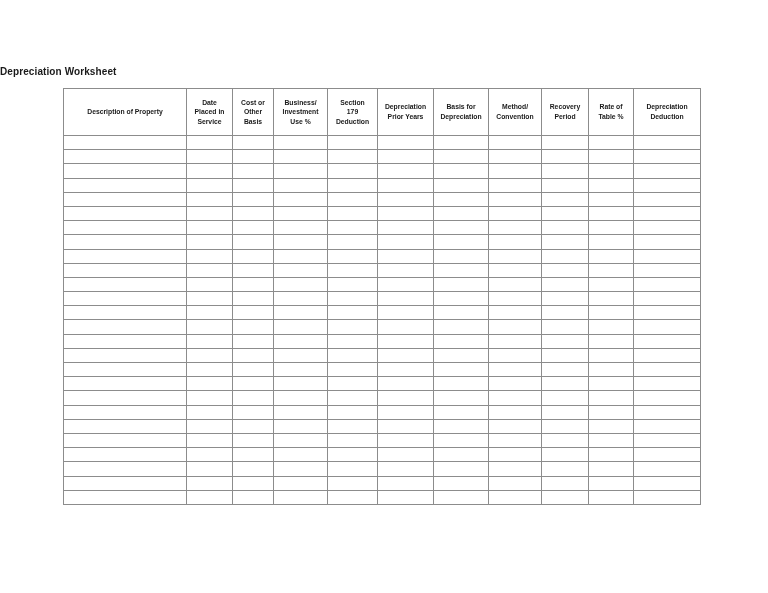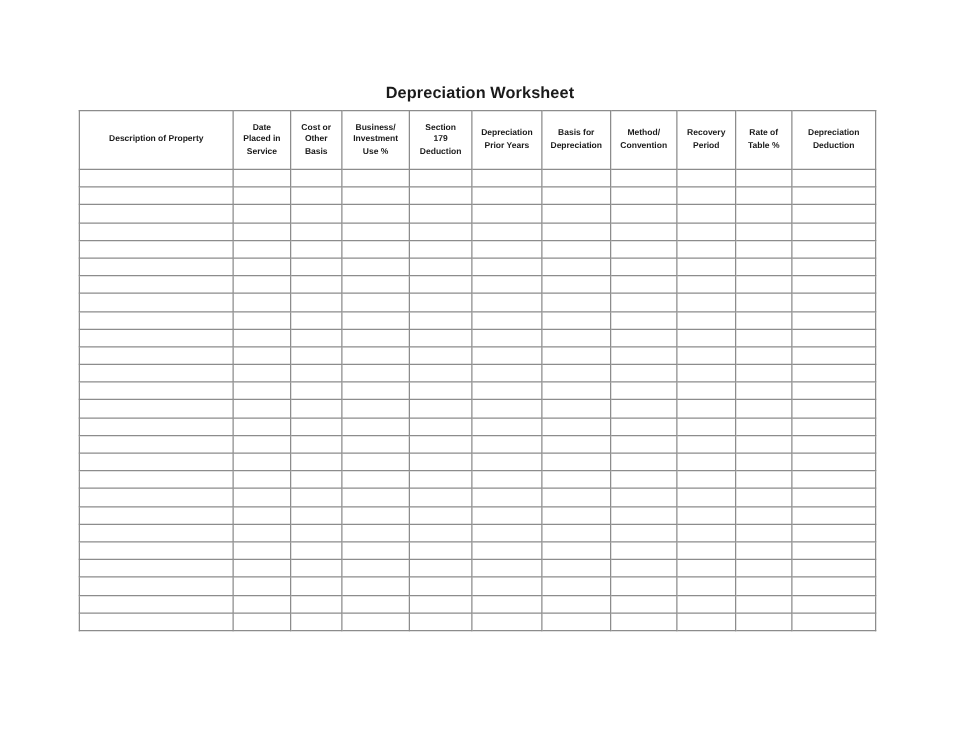--- a/index.html
+++ b/index.html
@@ -24,22 +24,21 @@
     width: 768px;
     height: 593px;
     background: #ffffff;
   }
 
   #worksheet-title {
     position: absolute;
     left: 0;
     top: 66px;
     width: 768px;
-    text-align: center;
-    font-size: 13px;
+    font-size: 10px;
     font-weight: bold;
     letter-spacing: 0.1px;
     color: #1a1a1a;
   }
 
   #depreciation-table {
     position: absolute;
     left: 63px;
     top: 88px;
     width: 637px;

